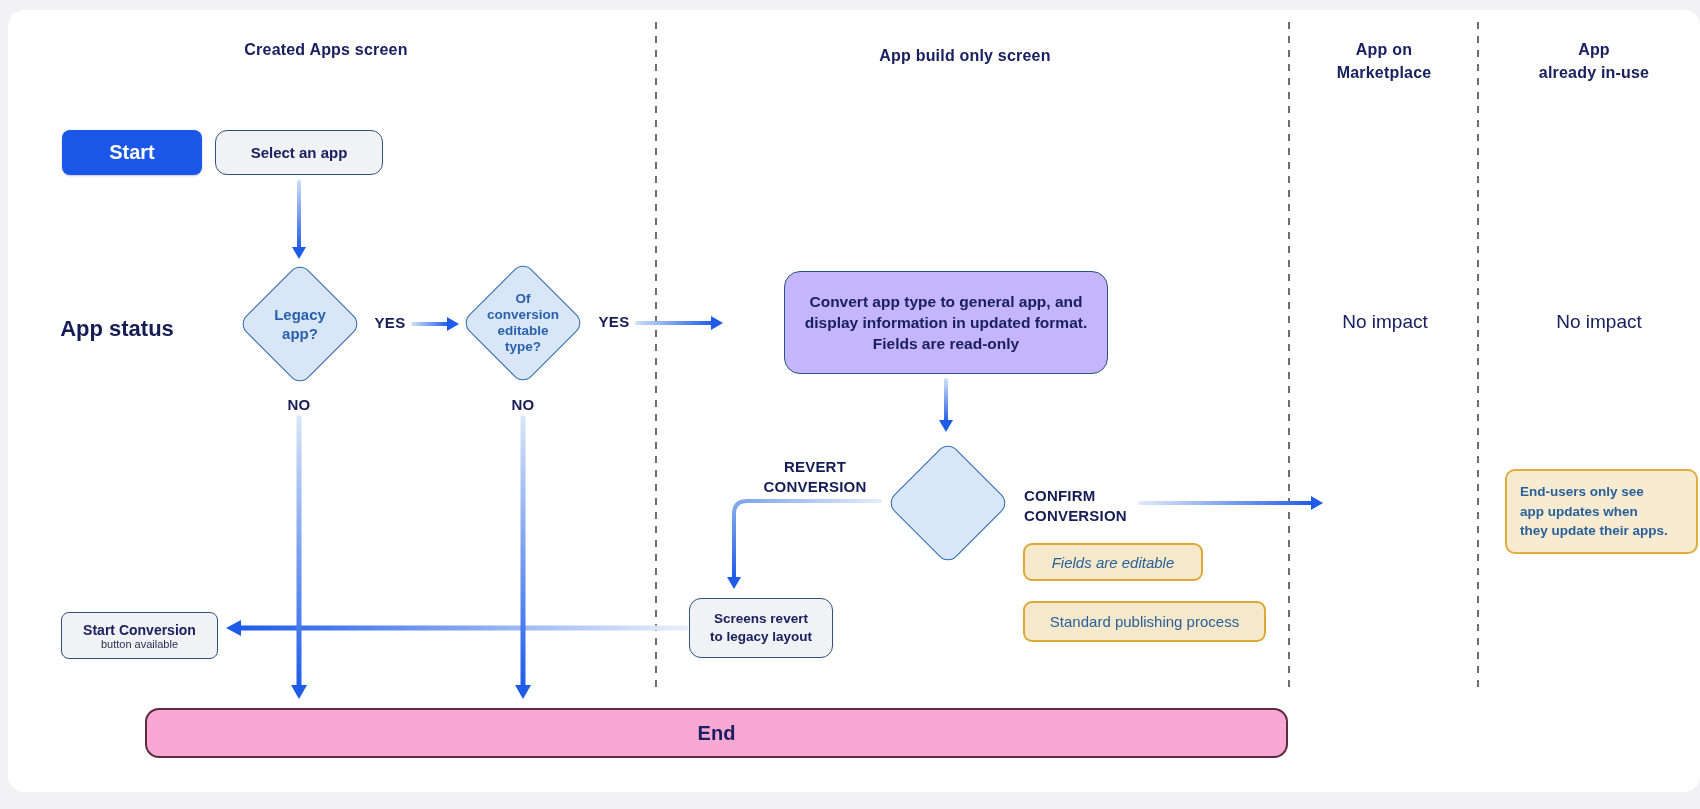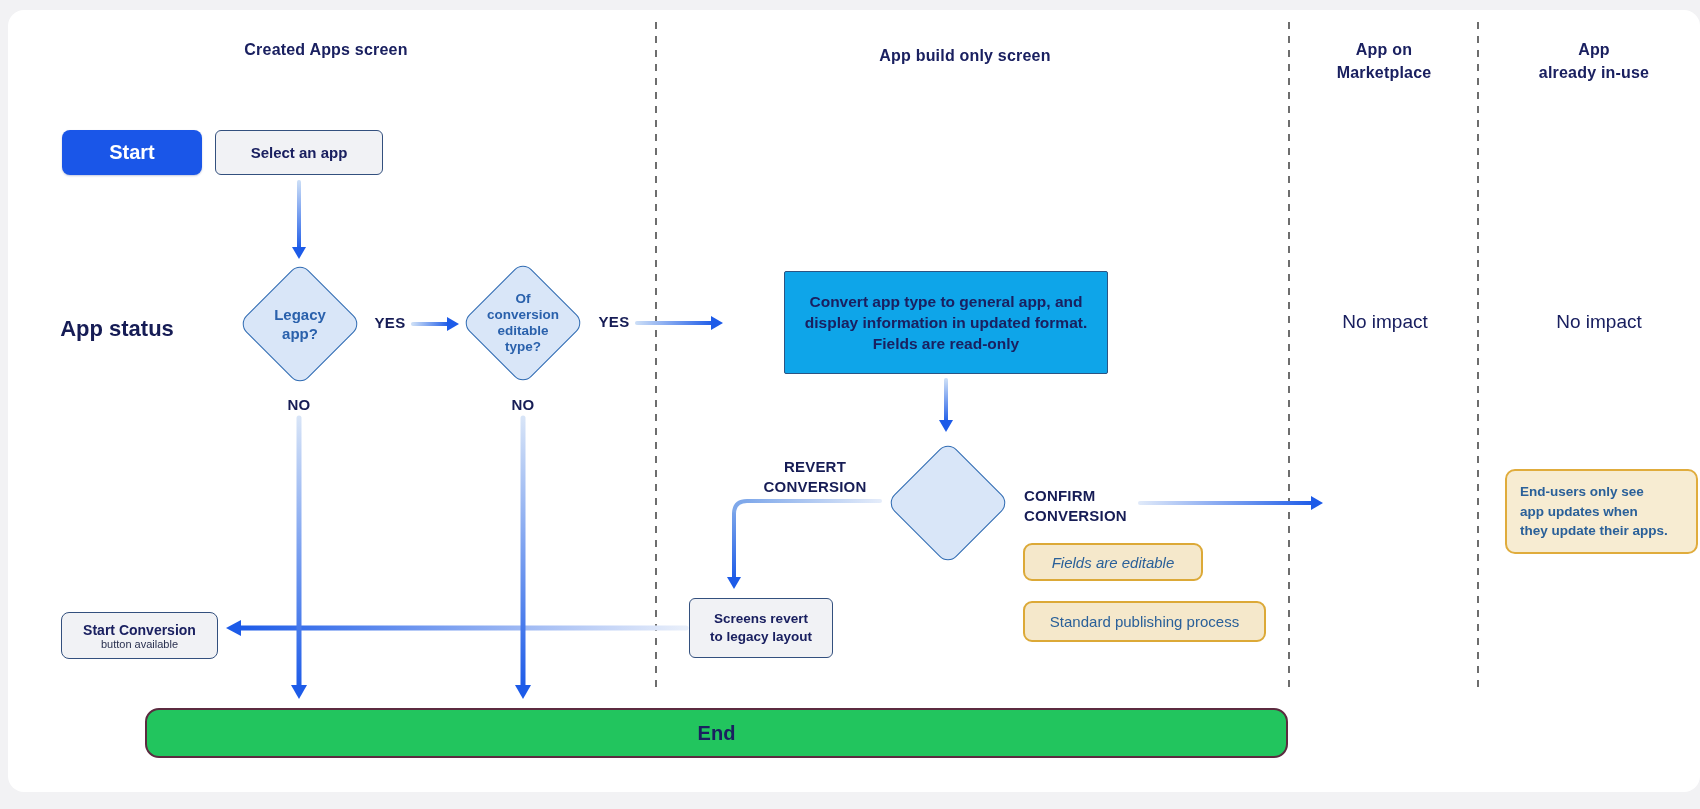--- a/index.html
+++ b/index.html
@@ -22,55 +22,55 @@
   .lbl{font-weight:bold;color:#161c55;text-align:center;}
   .yesno{font-weight:bold;font-size:15px;color:#161c55;text-align:center;letter-spacing:.3px;}
   .start-btn{
     left:62px;top:130px;width:140px;height:45px;
     background:#1a56e8;border-radius:8px;
     display:flex;align-items:center;justify-content:center;
     color:#fff;font-weight:bold;font-size:20px;
     box-shadow:0 1px 2px rgba(20,40,120,.25);
   }
   .node-box{
-    background:#f1f2f5;border:1.6px solid #33507e;border-radius:6px;
+    background:#f1f2f5;border:1.6px solid #33507e;border-radius:12px;
     display:flex;flex-direction:column;align-items:center;justify-content:center;
     color:#1a2060;box-sizing:border-box;
   }
   .diamond{
     width:88px;height:88px;background:#d9e6f8;
     border:1.8px solid #2e6ab2;border-radius:12px;
     transform:rotate(45deg);box-sizing:border-box;
   }
   .diamond-label{
     color:#2a61ac;font-weight:bold;text-align:center;
     display:flex;flex-direction:column;align-items:center;justify-content:center;
   }
   .convert-box{
     left:784px;top:271px;width:324px;height:103px;
-    background:#0ea5e9;border:1.6px solid #2c5483;border-radius:2px;
+    background:#c4b5fd;border:1.6px solid #2c5483;border-radius:16px;
     display:flex;flex-direction:column;align-items:center;justify-content:center;
     font-weight:bold;font-size:15.5px;line-height:21px;color:#1a2060;text-align:left;
     box-sizing:border-box;
   }
   .yellow-box{
     background:#f5e8cb;border:2px solid #dca937;border-radius:9px;
     display:flex;align-items:center;justify-content:center;
     color:#2a6099;font-size:15px;box-sizing:border-box;
   }
   .note-box{
     left:1505px;top:469px;width:193px;height:85px;
     background:#f7ecd2;border:2px solid #e0ac3c;border-radius:10px;
     color:#2a6099;font-size:13.5px;line-height:19.5px;
     display:flex;flex-direction:column;justify-content:center;
     padding-left:13px;box-sizing:border-box;font-weight:bold;
   }
   .end-bar{
     left:145px;top:708px;width:1143px;height:50px;
-    background:#22c55e;border:2px solid #5c2b40;border-radius:14px;
+    background:#f9a8d4;border:2px solid #5c2b40;border-radius:14px;
     display:flex;align-items:center;justify-content:center;
     font-weight:bold;font-size:20px;color:#1a2060;box-sizing:border-box;
   }
   .no-impact{font-size:19px;color:#1a2060;text-align:center;}
   .caps{font-weight:bold;font-size:15px;line-height:20px;color:#161c55;letter-spacing:.2px;}
   svg{position:absolute;left:0;top:0;}
 </style>
 </head>
 <body>
 

